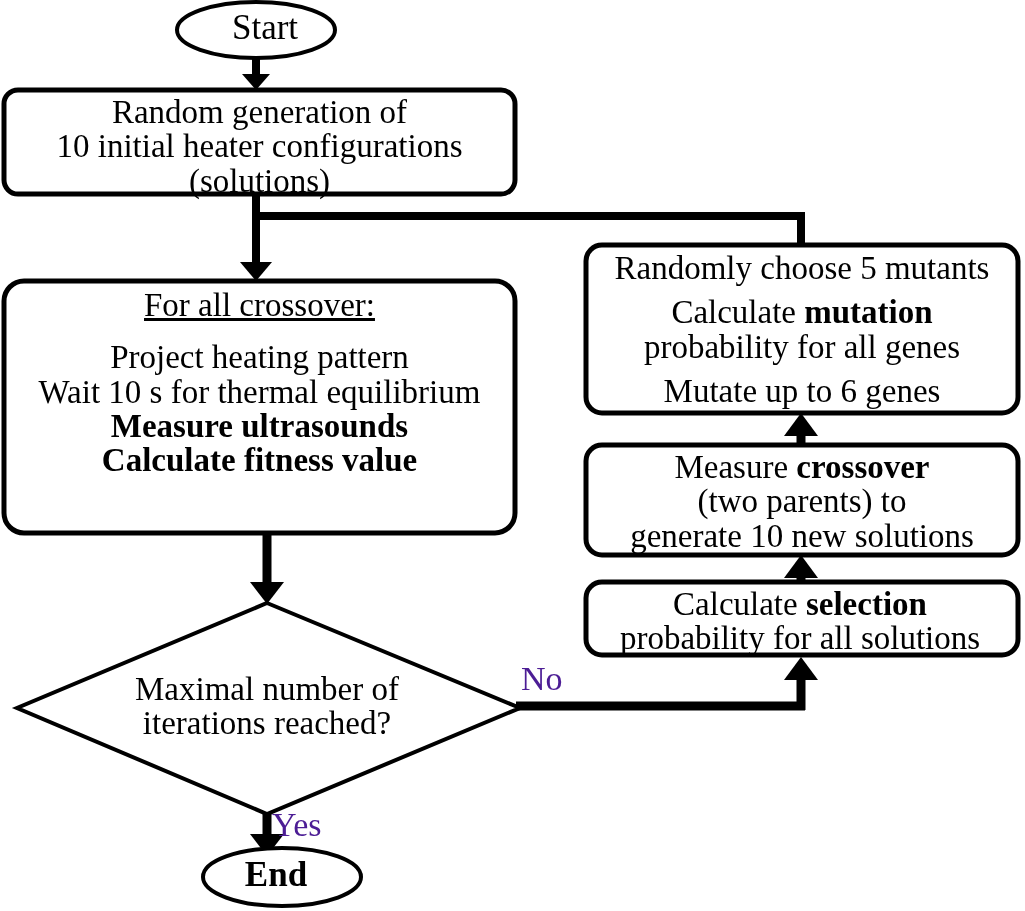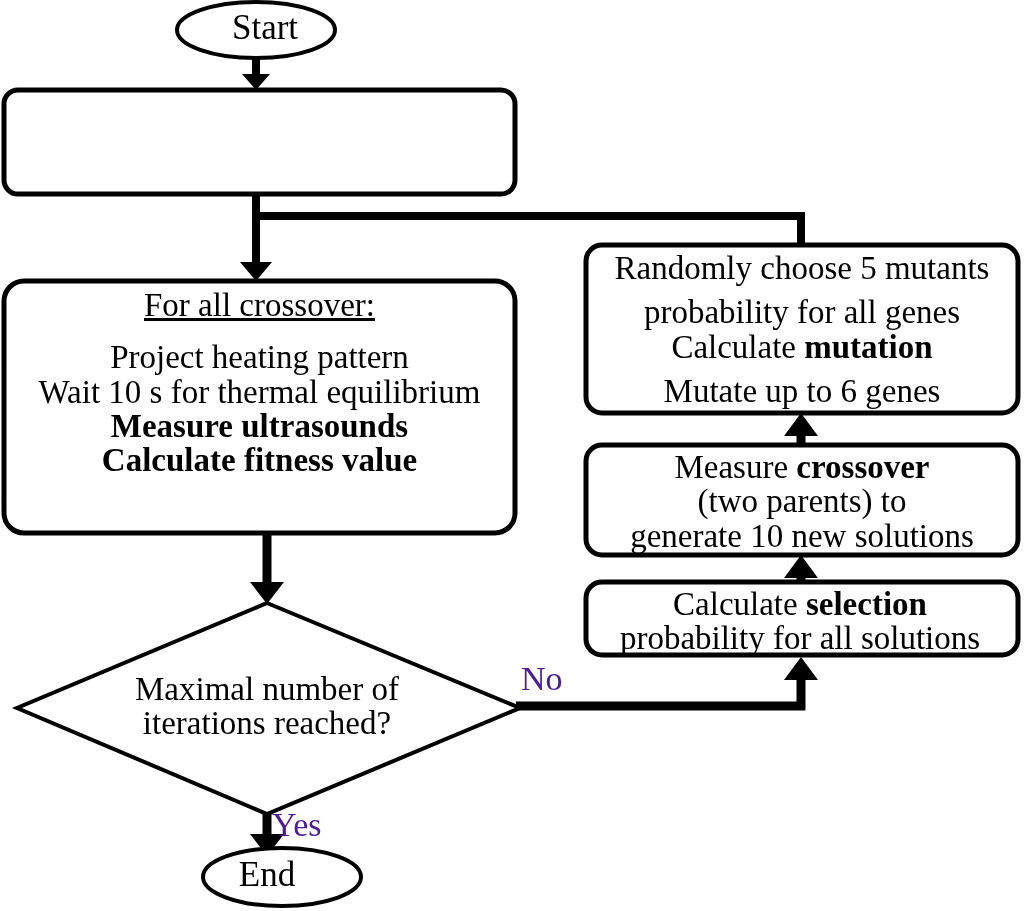--- a/index.html
+++ b/index.html
@@ -113,44 +113,49 @@
     <g>
       <line x1="801" y1="582" x2="801" y2="574" stroke="#000" stroke-width="9"></line>
       <path d="M784,578 L818,578 L801,555 Z" fill="#000"></path>
     </g>
   </svg>
 
   <div class="node-text terminal-text" style="left:177px; top:10px; width:176px;">
     <span>Start</span>
   </div>
 
+  <div class="node-text proc-text" style="left:4px; top:95px; width:511px;">
+    <div>Random generation of</div>
+    <div>10 initial heater configurations</div>
+    <div>(solutions)</div>
+  </div>
 
   <div class="node-text proc-text" style="left:4px; top:288px; width:511px;">
     <div class="u">For all crossover:</div>
     <div class="gap-md"></div>
     <div>Project heating pattern</div>
     <div>Wait 10 s for thermal equilibrium</div>
     <div class="b">Measure ultrasounds</div>
     <div class="b">Calculate fitness value</div>
   </div>
 
   <div class="node-text proc-text" style="left:67px; top:672px; width:400px;">
     <div>Maximal number of</div>
     <div>iterations reached?</div>
   </div>
 
-  <div class="node-text terminal-text" style="left:189px; top:857px; width:156px;">
+  <div class="node-text terminal-text" style="left:198px; top:857px; width:156px;font-weight:bold;">
     <span>End</span>
   </div>
 
   <div class="node-text proc-text" style="left:586px; top:251px; width:432px;">
     <div>Randomly choose 5 mutants</div>
     <div class="gap-sm"></div>
+    <div><span>Calculate </span><span class="b">mutation</span></div>
     <div>probability for all genes</div>
-    <div><span>Calculate </span><span class="b">mutation</span></div>
     <div class="gap-sm"></div>
     <div>Mutate up to 6 genes</div>
   </div>
 
   <div class="node-text proc-text" style="left:586px; top:450px; width:432px;">
     <div><span>Measure </span><span class="b">crossover</span></div>
     <div>(two parents) to</div>
     <div>generate 10 new solutions</div>
   </div>
 

